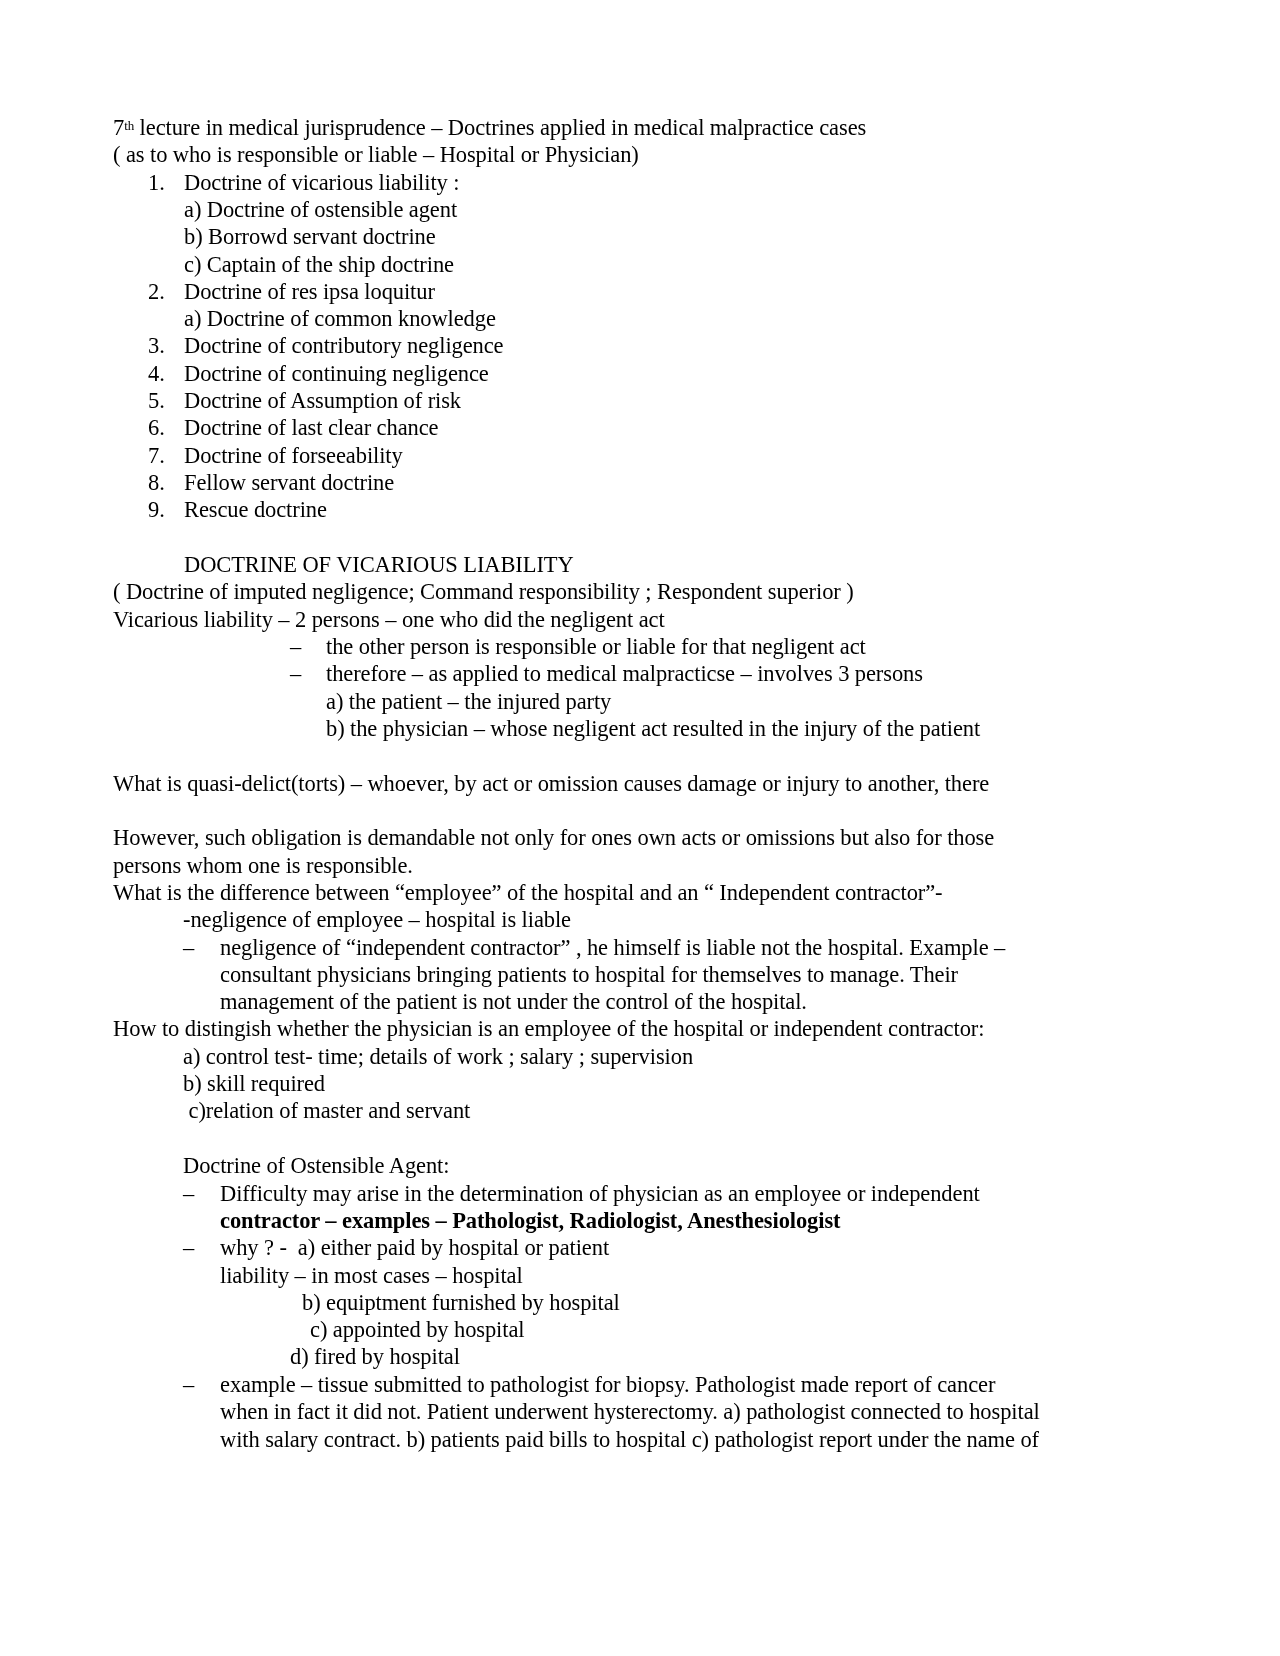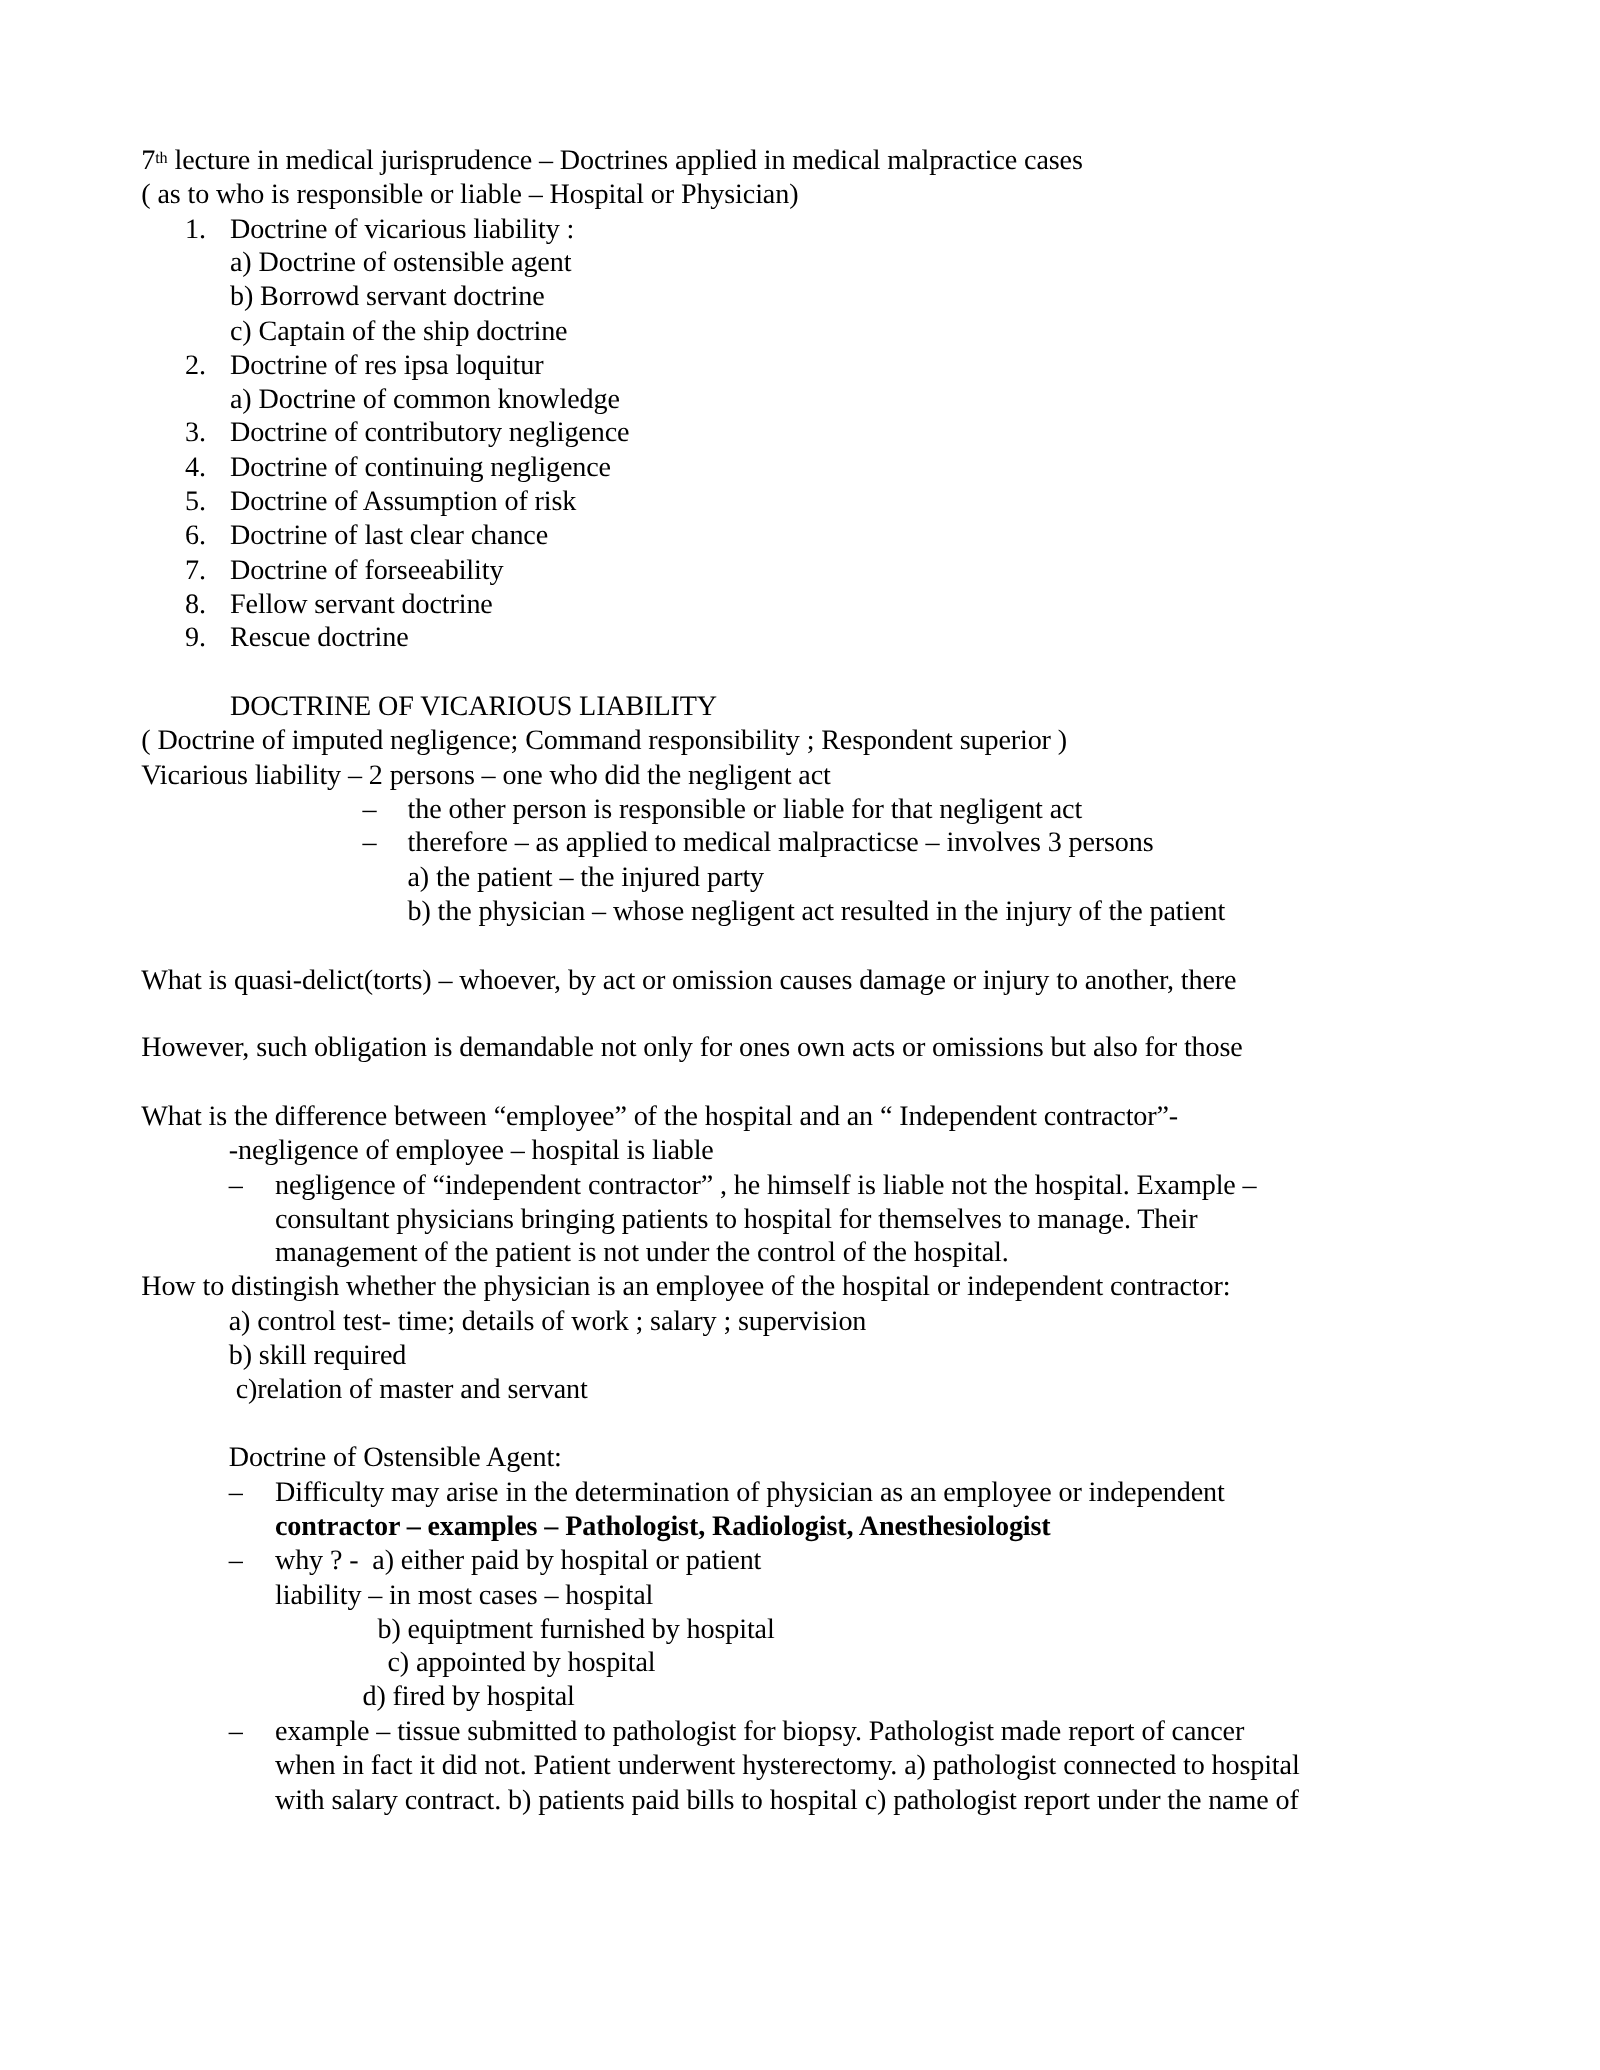--- a/index.html
+++ b/index.html
@@ -49,20 +49,21 @@
 
   <div class="marker" style="left:290px; top:632px;">–</div>
   <div class="ln" style="left:326px; top:632px;">the other person is responsible or liable for that negligent act</div>
   <div class="marker" style="left:290px; top:659px;">–</div>
   <div class="ln" style="left:326px; top:659px;">therefore – as applied to medical malpracticse – involves 3 persons</div>
   <div class="ln" style="left:326px; top:687px;">a) the patient – the injured party</div>
   <div class="ln" style="left:326px; top:714px;">b) the physician – whose negligent act resulted in the injury of the patient</div>
 
   <div class="ln" style="left:113px; top:769px;">What is quasi-delict(torts) – whoever, by act or omission causes damage or injury to another, there</div>
   <div class="ln" style="left:113px; top:823px;">However, such obligation is demandable not only for ones own acts or omissions but also for those</div>
+  <div class="ln" style="left:113px; top:851px;">persons whom one is responsible.</div>
 
   <div class="ln" style="left:113px; top:878px;">What is the difference between “employee” of the hospital and an “ Independent contractor”-</div>
   <div class="ln" style="left:183px; top:905px;">-negligence of employee – hospital is liable</div>
   <div class="marker" style="left:183px; top:933px;">–</div>
   <div class="ln" style="left:220px; top:933px;">negligence of “independent contractor” , he himself is liable not the hospital. Example –</div>
   <div class="ln" style="left:220px; top:960px;">consultant physicians bringing patients to hospital for themselves to manage. Their</div>
   <div class="ln" style="left:113px; top:1014px;">How to distingish whether the physician is an employee of the hospital or independent contractor:</div>
 
   <div class="ln" style="left:220px; top:987px;">management of the patient is not under the control of the hospital.</div>
   <div class="ln" style="left:183px; top:1042px;">a) control test- time; details of work ; salary ; supervision</div>

